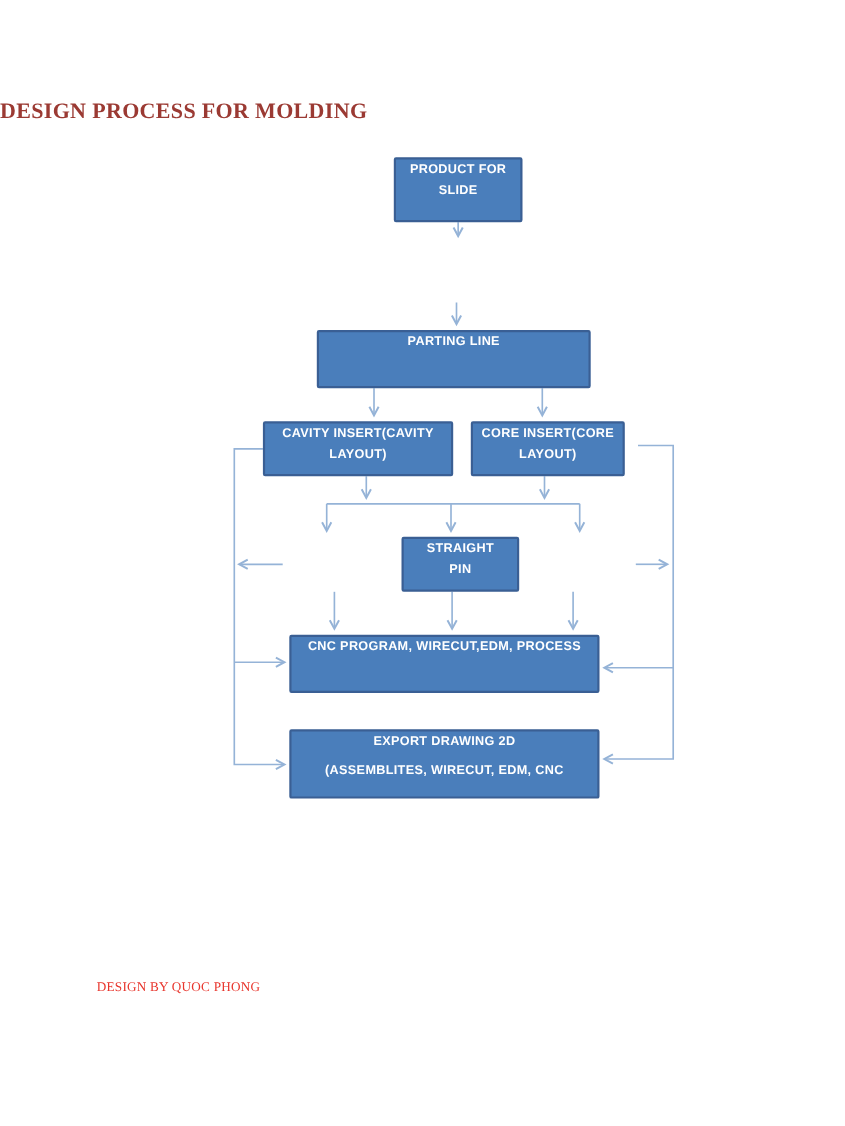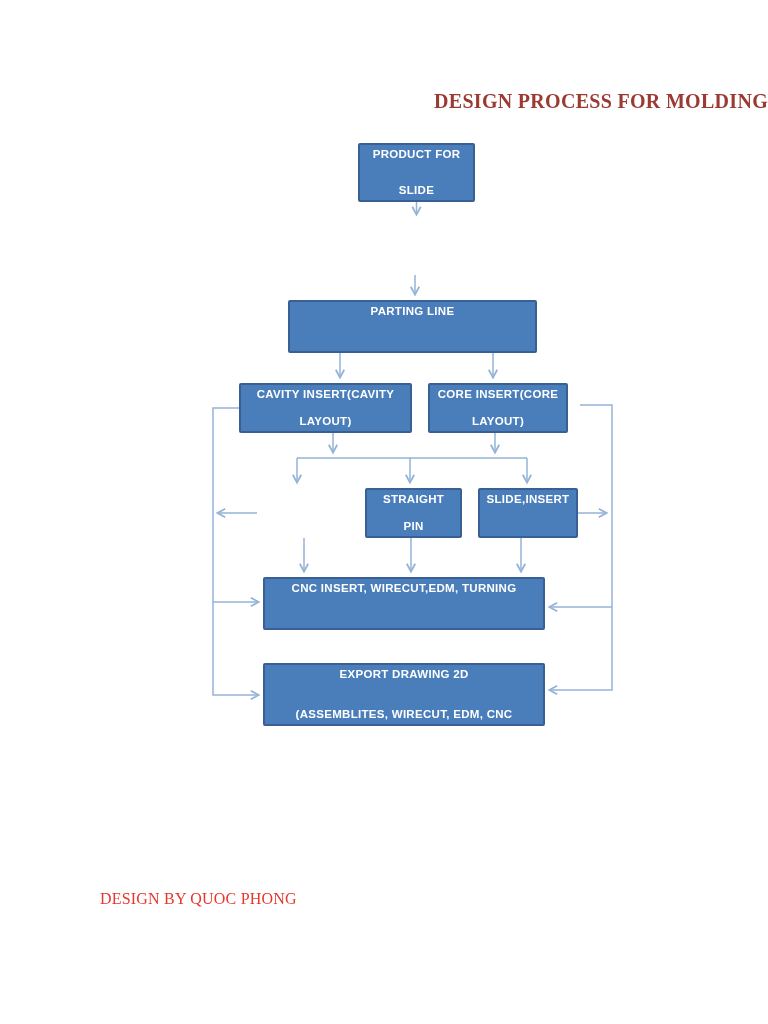--- a/index.html
+++ b/index.html
@@ -6,39 +6,39 @@
   .page{
     position:relative;
     width:768px;height:1024px;
     background:#ffffff;
     font-family:"Liberation Sans", sans-serif;
     overflow:hidden;
   }
   .title{
     position:absolute;
     top:90px;left:0;width:768px;
-    text-align:right;
+    text-align:left;
     font-family:"Liberation Serif", serif;
     font-weight:bold;
     font-size:20px;
     letter-spacing:0.3px;
     color:#9b3a33;
     margin:0;
   }
   .node{
     position:absolute;
     box-sizing:border-box;
     background:#4a7ebb;
     border:2.5px solid #3a5f94;
     border-radius:2px;
     color:#ffffff;
     display:flex;
     flex-direction:column;
     align-items:center;
-    justify-content:space-between;
+    justify-content:flex-start;
     text-align:center;
     font-weight:bold;
     font-size:11.5px;
     letter-spacing:0.3px;
     line-height:19px;
   }
   .node .nl{display:block;}
   .gap-lg{row-gap:8px;}
   .connectors{
     position:absolute;
@@ -47,24 +47,23 @@
   }
   .connectors path{
     stroke:#95b3d7;
     stroke-width:1.5;
     fill:none;
   }
   .footer{
     position:absolute;
     left:88px;top:890px;
     font-family:"Liberation Serif", serif;
-    font-size:16px;
+    font-size:12px;
     color:#e8362d;
     letter-spacing:0.2px;
-    margin-left:12px;
   }
 </style>
 </head>
 <body>
 
 <div class="page">
 
   <h1 class="title">DESIGN PROCESS FOR MOLDING</h1>
 
   <svg class="connectors" width="768" height="1024" viewBox="0 0 768 1024">
@@ -108,31 +107,28 @@
     <span class="nl">CAVITY INSERT(CAVITY</span>
     <span class="nl">LAYOUT)</span>
   </div>
 
   <div class="node" style="left:428px;top:383px;width:140px;height:50px">
     <span class="nl">CORE  INSERT(CORE</span>
     <span class="nl">LAYOUT)</span>
   </div>
 
 
-  <div class="node" style="left:365px;top:488px;width:97px;height:50px">
+  <div class="node" style="left:365px;top:488px;width:107px;height:50px">
     <span class="nl">STRAIGHT</span>
     <span class="nl">PIN</span>
   </div>
 
-  <div class="node" style="left:478px;top:488px;width:100px;height:50px">
-    <span class="nl">SLIDE,INSERT</span>
-  </div>
 
   <div class="node" style="left:263px;top:577px;width:282px;height:53px">
-    <span class="nl">CNC INSERT, WIRECUT,EDM, TURNING</span>
+    <span class="nl">CNC PROGRAM, WIRECUT,EDM, PROCESS</span>
   </div>
 
   <div class="node gap-lg" style="left:263px;top:663px;width:282px;height:63px">
     <span class="nl">EXPORT DRAWING 2D</span>
     <span class="nl">(ASSEMBLITES, WIRECUT, EDM, CNC</span>
   </div>
 
   <div class="footer">DESIGN BY QUOC PHONG</div>
 
 </div>

